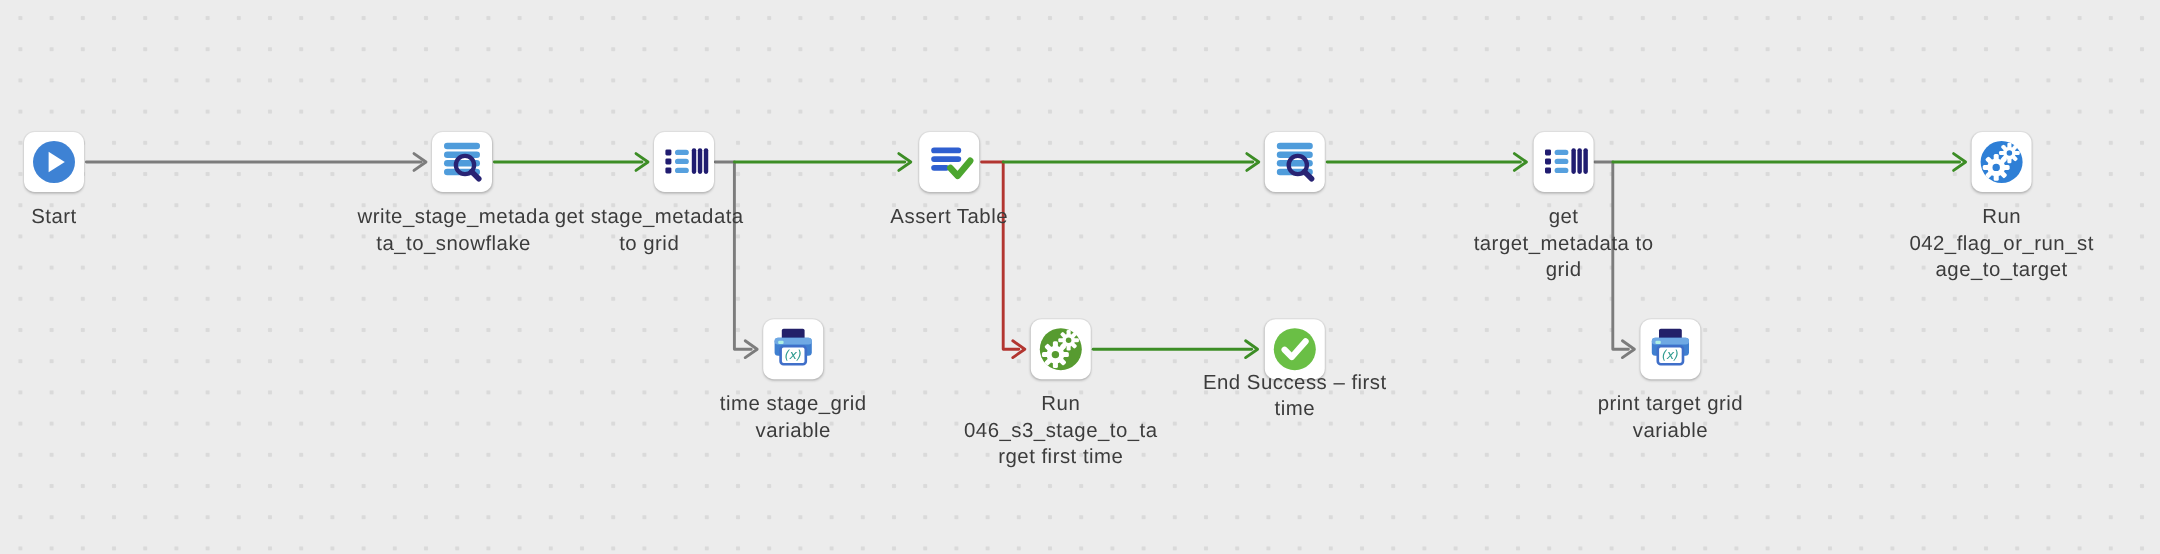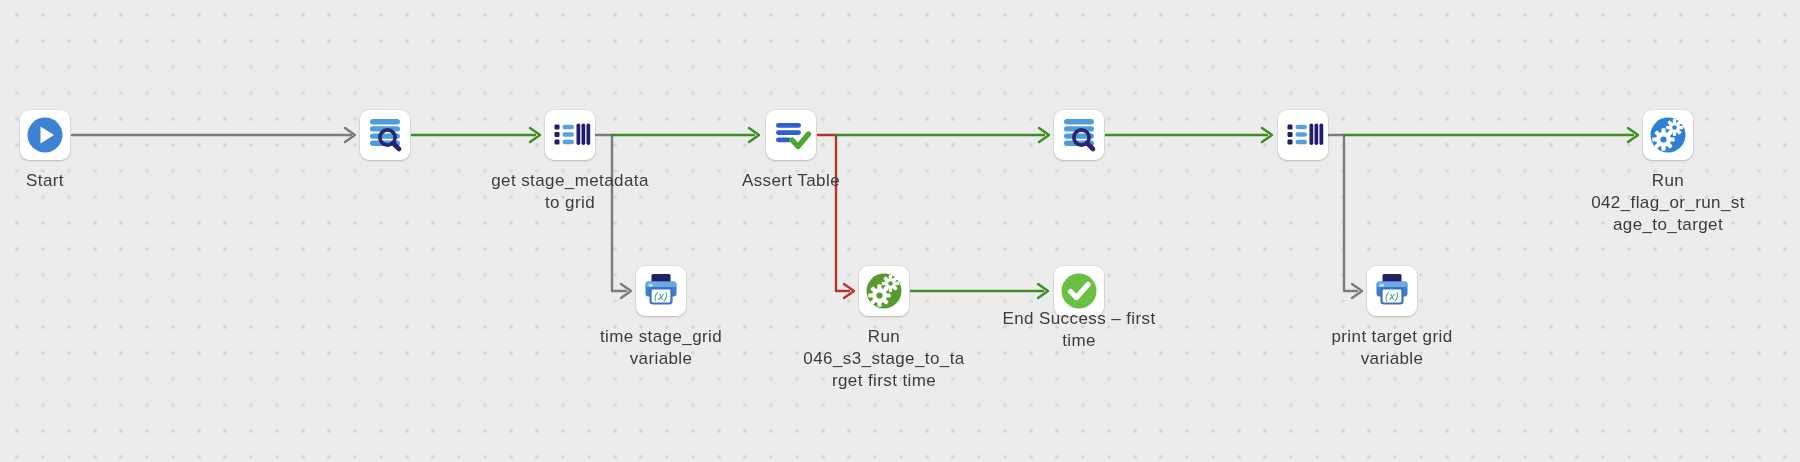--- a/index.html
+++ b/index.html
@@ -97,35 +97,37 @@
   <div class="node" style="left:360px;top:110px">
     <svg viewBox="0 0 48 48">
       <rect x="9" y="8" width="30" height="5.4" rx="2.7" fill="#4F9CDB"></rect>
       <rect x="9" y="15.2" width="30" height="5.4" rx="2.7" fill="#4F9CDB"></rect>
       <rect x="9" y="22.4" width="30" height="5.4" rx="2.7" fill="#4F9CDB"></rect>
       <rect x="9" y="29.6" width="30" height="5.4" rx="2.7" fill="#4F9CDB"></rect>
       <circle cx="26.5" cy="26.5" r="7.6" fill="none" stroke="#282373" stroke-width="3.6"></circle>
       <line x1="32" y1="32" x2="38" y2="38" stroke="#282373" stroke-width="4.6" stroke-linecap="round"></line>
     </svg>
   </div>
+  <div class="label" style="left:378px;top:170px">write_stage_metada
+ta_to_snowflake</div>
 
   <div class="node" style="left:545px;top:110px">
     <svg viewBox="0 0 48 48">
       <rect x="8.5" y="13.5" width="5" height="5" rx="1.2" fill="#201C70"></rect>
       <rect x="8.5" y="21" width="5" height="5" rx="1.2" fill="#201C70"></rect>
       <rect x="8.5" y="28.5" width="5" height="5" rx="1.2" fill="#201C70"></rect>
       <rect x="16.5" y="13.8" width="11.5" height="4.4" rx="2.2" fill="#56A0DE"></rect>
       <rect x="16.5" y="21.3" width="11.5" height="4.4" rx="2.2" fill="#56A0DE"></rect>
       <rect x="16.5" y="28.8" width="11.5" height="4.4" rx="2.2" fill="#56A0DE"></rect>
       <rect x="30.5" y="12.5" width="3.7" height="21.5" rx="1.8" fill="#201C70"></rect>
       <rect x="35.5" y="12.5" width="3.7" height="21.5" rx="1.8" fill="#201C70"></rect>
       <rect x="40.5" y="12.5" width="3.7" height="21.5" rx="1.8" fill="#201C70"></rect>
     </svg>
   </div>
-  <div class="label" style="left:570px;top:170px">get stage_metadata
+  <div class="label" style="left:541px;top:170px">get stage_metadata
 to grid</div>
 
   <div class="node" style="left:766px;top:110px">
     <svg viewBox="0 0 48 48">
       <rect x="9" y="12" width="25" height="4.8" rx="2.4" fill="#2F5FD0"></rect>
       <rect x="9" y="19.2" width="25" height="4.8" rx="2.4" fill="#2F5FD0"></rect>
       <rect x="9" y="26.4" width="15" height="4.8" rx="2.4" fill="#2F5FD0"></rect>
       <path d="M25 29 L31 35.5 L41.5 23" stroke="#4CA62F" stroke-width="5.4" fill="none" stroke-linecap="round" stroke-linejoin="round"></path>
     </svg>
   </div>
@@ -148,20 +150,23 @@
       <rect x="8.5" y="21" width="5" height="5" rx="1.2" fill="#201C70"></rect>
       <rect x="8.5" y="28.5" width="5" height="5" rx="1.2" fill="#201C70"></rect>
       <rect x="16.5" y="13.8" width="11.5" height="4.4" rx="2.2" fill="#56A0DE"></rect>
       <rect x="16.5" y="21.3" width="11.5" height="4.4" rx="2.2" fill="#56A0DE"></rect>
       <rect x="16.5" y="28.8" width="11.5" height="4.4" rx="2.2" fill="#56A0DE"></rect>
       <rect x="30.5" y="12.5" width="3.7" height="21.5" rx="1.8" fill="#201C70"></rect>
       <rect x="35.5" y="12.5" width="3.7" height="21.5" rx="1.8" fill="#201C70"></rect>
       <rect x="40.5" y="12.5" width="3.7" height="21.5" rx="1.8" fill="#201C70"></rect>
     </svg>
   </div>
+  <div class="label" style="left:1303px;top:170px">get
+target_metadata to
+grid</div>
 
   <div class="node" style="left:1643px;top:110px">
     <svg viewBox="0 0 48 48">
       <circle cx="24" cy="24" r="17.5" fill="#2E7FD6"></circle>
       <g transform="translate(19.5,28.5)" fill="#ffffff">
         <rect x="-2.1" y="-11.2" width="4.2" height="5.6" rx="1.3"></rect>
         <rect x="-2.1" y="-11.2" width="4.2" height="5.6" rx="1.3" transform="rotate(45)"></rect>
         <rect x="-2.1" y="-11.2" width="4.2" height="5.6" rx="1.3" transform="rotate(90)"></rect>
         <rect x="-2.1" y="-11.2" width="4.2" height="5.6" rx="1.3" transform="rotate(135)"></rect>
         <rect x="-2.1" y="-11.2" width="4.2" height="5.6" rx="1.3" transform="rotate(180)"></rect>

